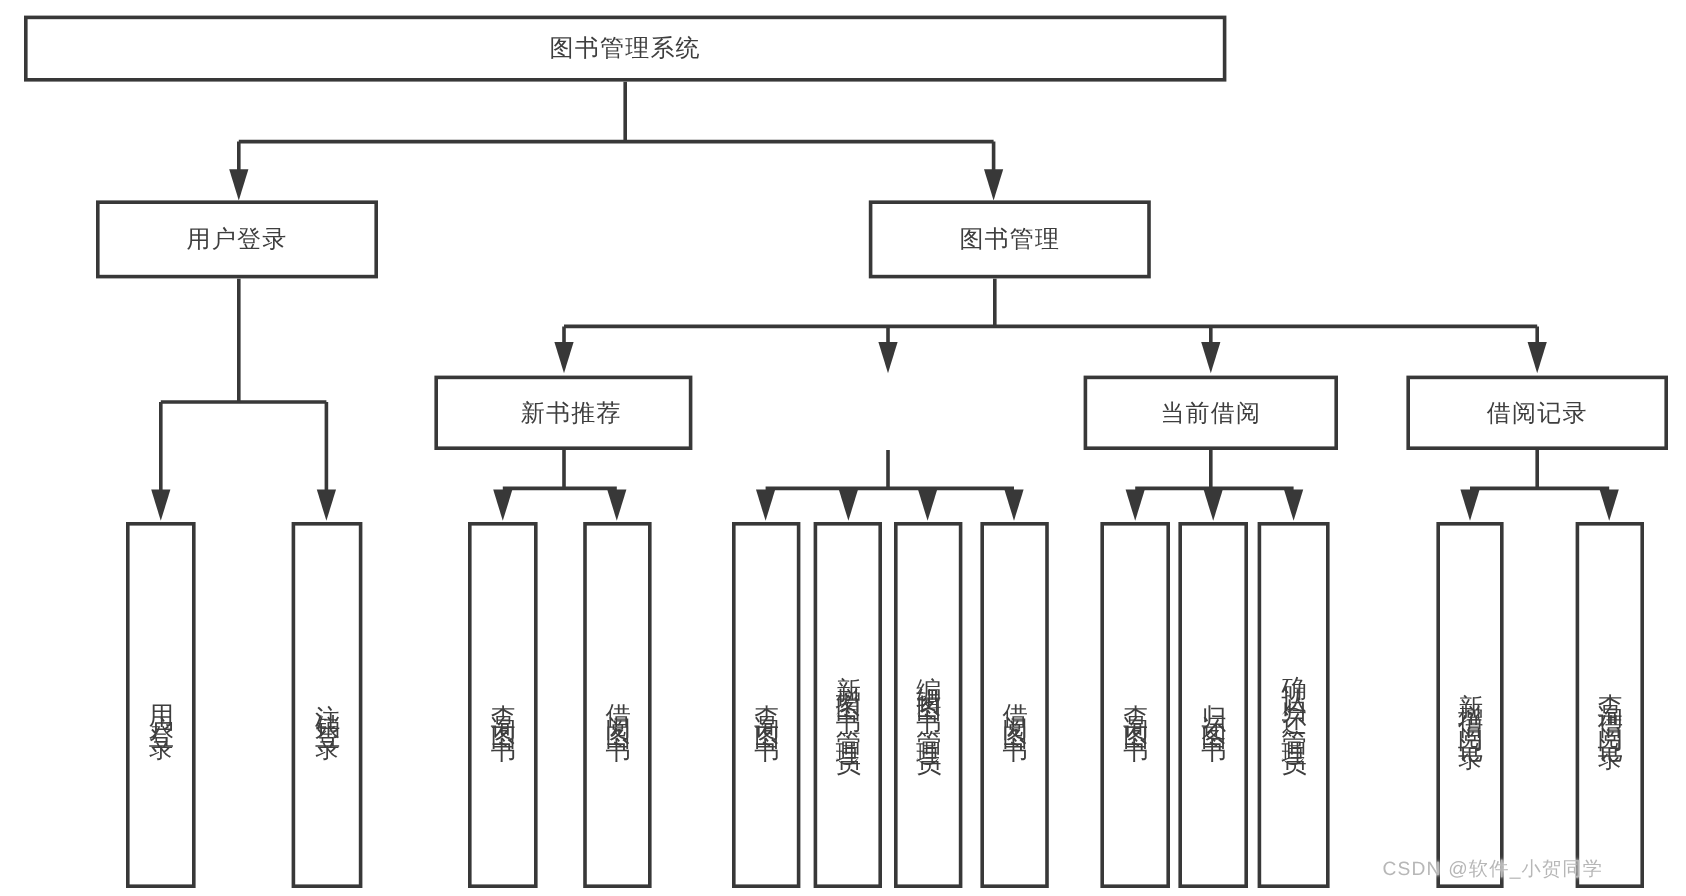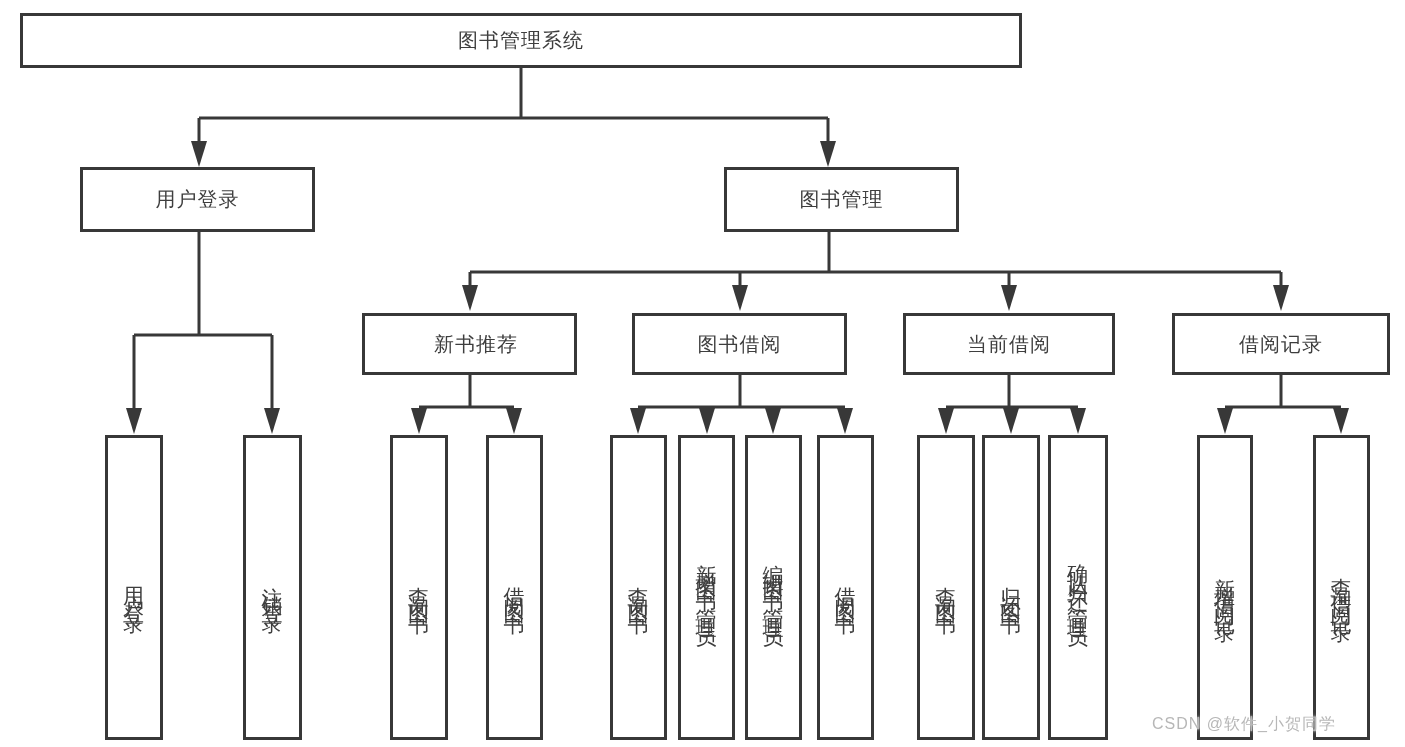--- a/index.html
+++ b/index.html
@@ -78,21 +78,20 @@
     <polygon points="1217,408 1233,408 1225,434"></polygon>
     <polygon points="1333,408 1349,408 1341,434"></polygon>
   </svg>
 
   <div class="box h" style="left:20px;top:13px;width:1002px;height:55px;text-align:right;">图书管理系统</div>
 
   <div class="box h" style="left:80px;top:167px;width:235px;height:65px;">用户登录</div>
   <div class="box h" style="left:712px;top:167px;width:235px;height:65px;margin-left:12px;">图书管理</div>
 
   <div class="box h" style="left:362px;top:313px;width:215px;height:62px;padding-left:13px;">新书推荐</div>
-  <div class="box h" style="left:632px;top:313px;width:215px;height:62px;">图书借阅</div>
   <div class="box h" style="left:903px;top:313px;width:212px;height:62px;font-family:Liberation Serif, serif;">当前借阅</div>
   <div class="box h" style="left:1172px;top:313px;width:218px;height:62px;">借阅记录</div>
 
   <div class="box v" style="left:105px;top:435px;width:58px;height:305px;">用户登录</div>
   <div class="box v" style="left:243px;top:435px;width:59px;height:305px;">注销登录</div>
 
   <div class="box v" style="left:390px;top:435px;width:58px;height:305px;">查询图书</div>
   <div class="box v" style="left:486px;top:435px;width:57px;height:305px;">借阅图书</div>
 
   <div class="box v" style="left:610px;top:435px;width:57px;height:305px;">查询图书</div>

